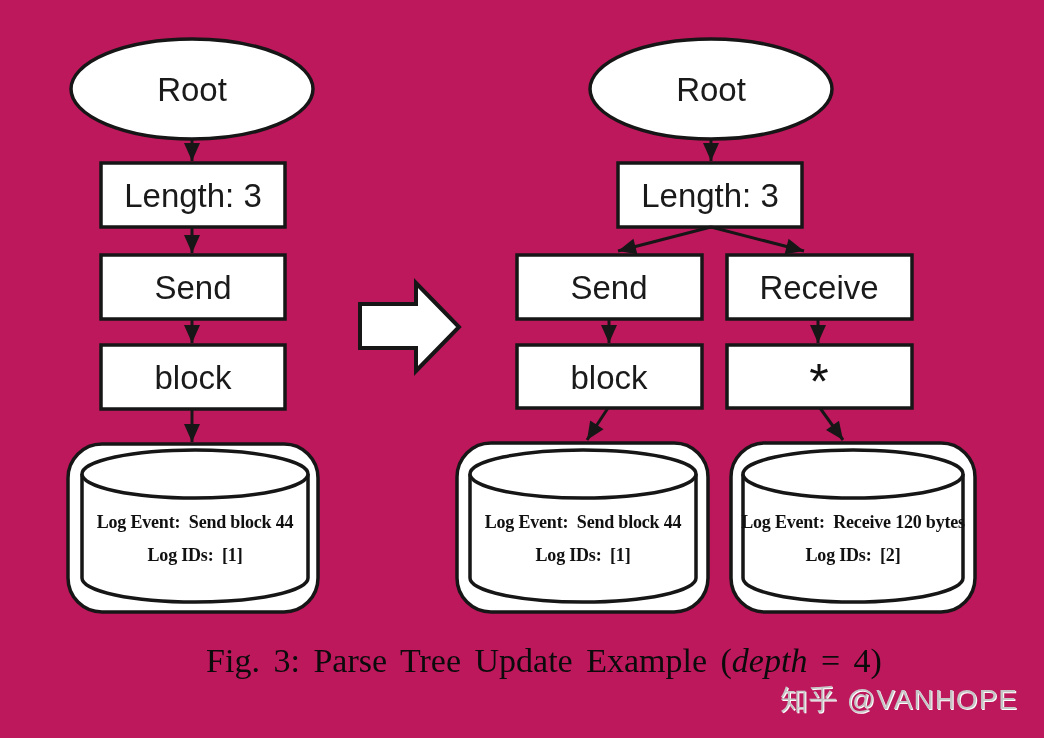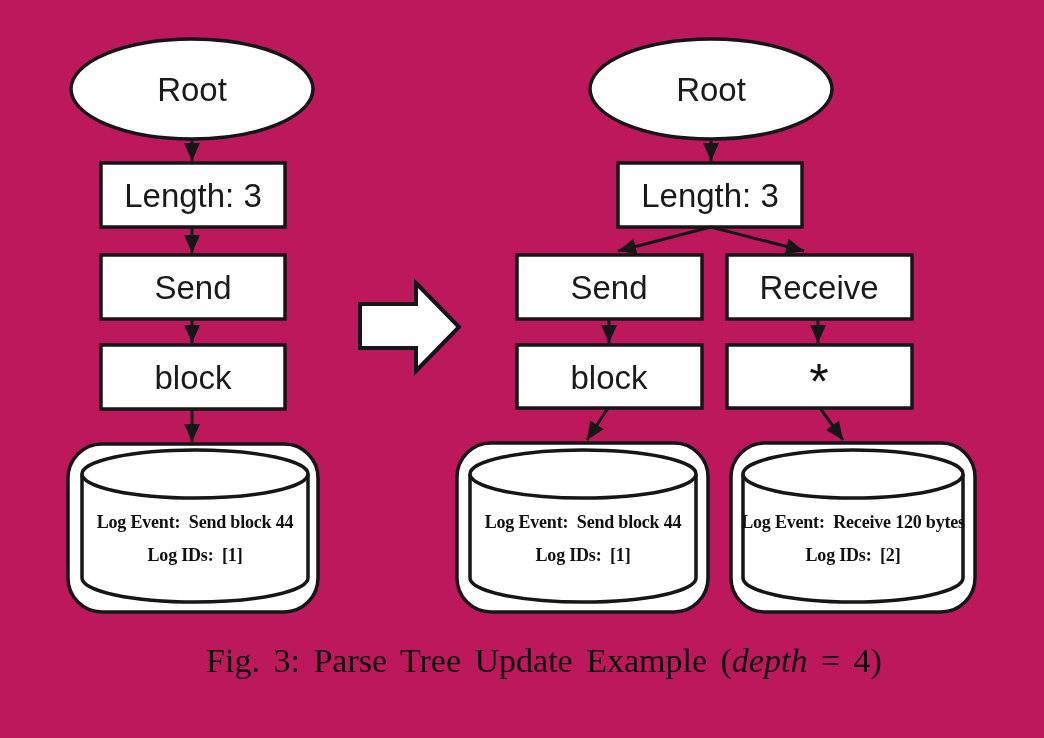--- a/index.html
+++ b/index.html
@@ -168,14 +168,15 @@
         <path class="shape" d="M743,474 L743,578 A110,24 0 0 0 963,578 L963,474"></path>
         <ellipse class="shape" cx="853" cy="474" rx="110" ry="24"></ellipse>
         <text class="db-label" x="853" y="528" text-anchor="middle">Log Event:  Receive 120 bytes</text>
         <text class="db-label" x="853" y="561" text-anchor="middle">Log IDs:  [2]</text>
       </g>
     </g>
   </svg>
 
   <div id="caption"><span>Fig. 3: Parse Tree Update Example (</span><span class="emph">depth</span><span> = 4)</span></div>
 
+  <div id="watermark">知乎 @VANHOPE</div>
 
 </div>
 
 </body></html>

